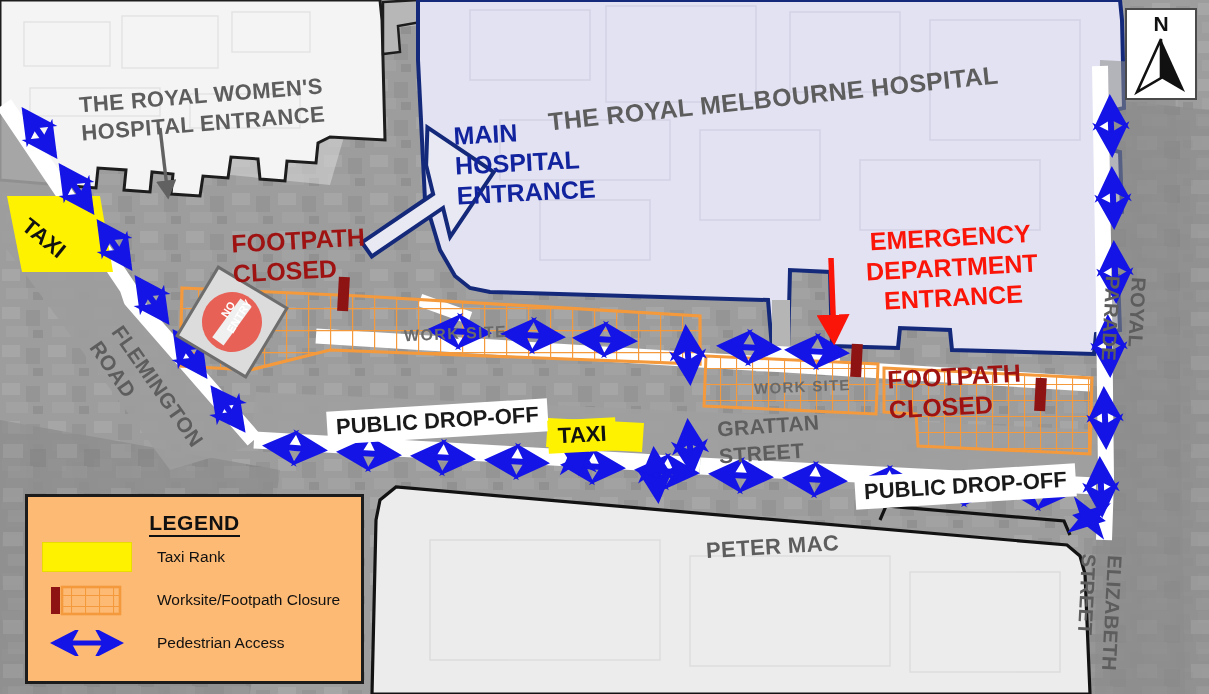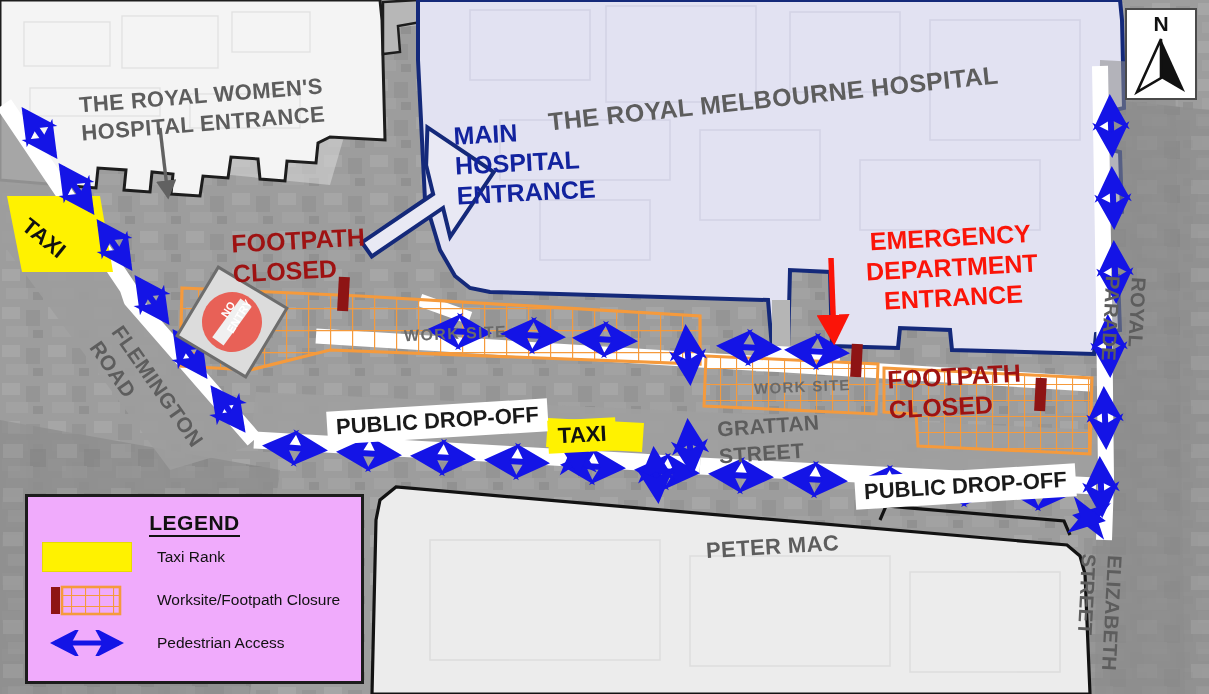--- a/index.html
+++ b/index.html
@@ -64,21 +64,21 @@
     font-weight: bold;
     padding: 3px 10px 4px 10px;
   }
   
   #legend {
     position: absolute;
     left: 25px;
     top: 494px;
     width: 339px;
     height: 190px;
-    background: #f0abfc;
+    background: #fdba74;
     border: 3px solid #1c1c1c;
     box-sizing: border-box;
   }
   #legend .legend-title {
     text-align: center;
     font-size: 21px;
     font-weight: bold;
     color: #111;
     margin-top: 14px;
     letter-spacing: 0.5px;

